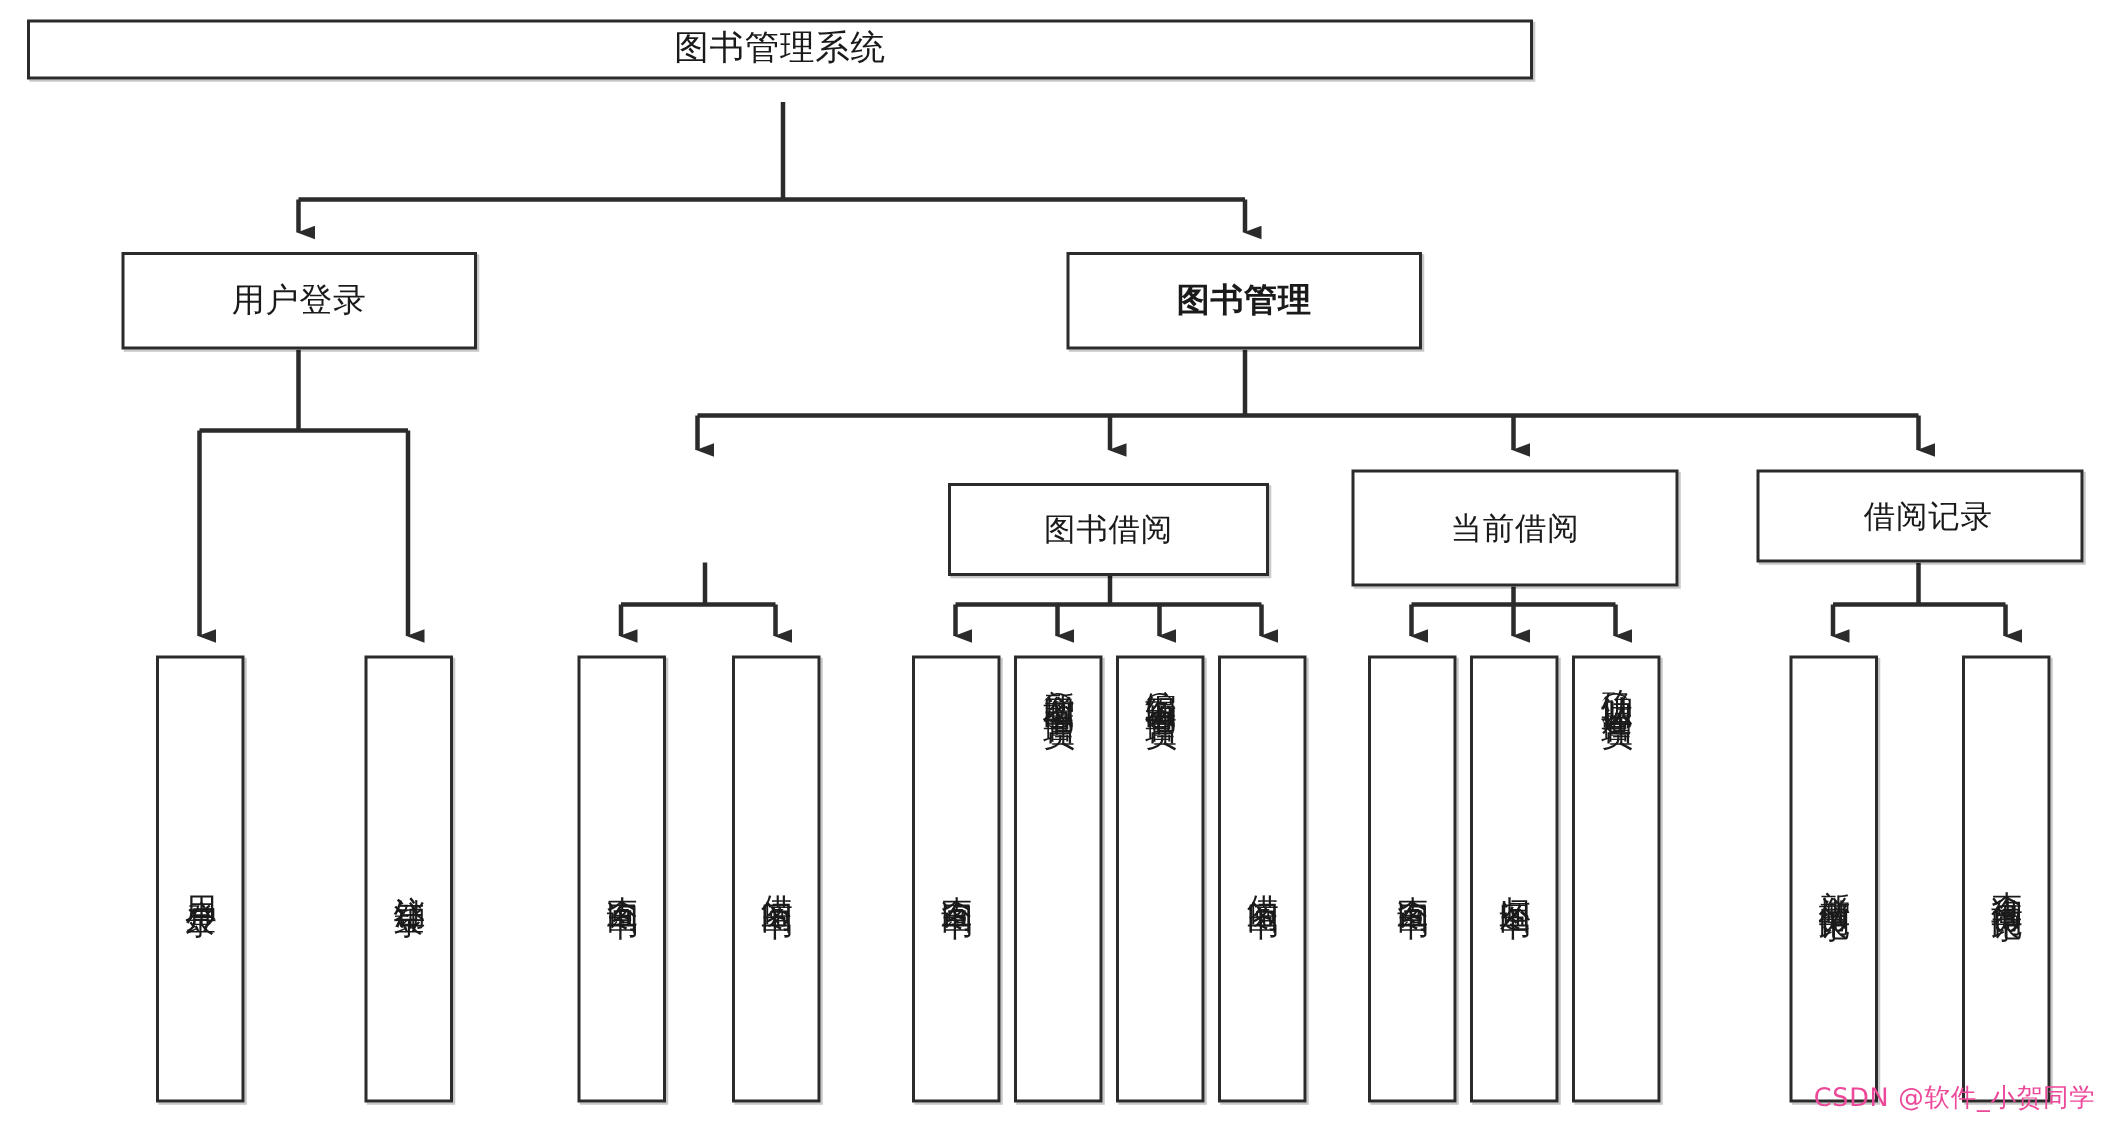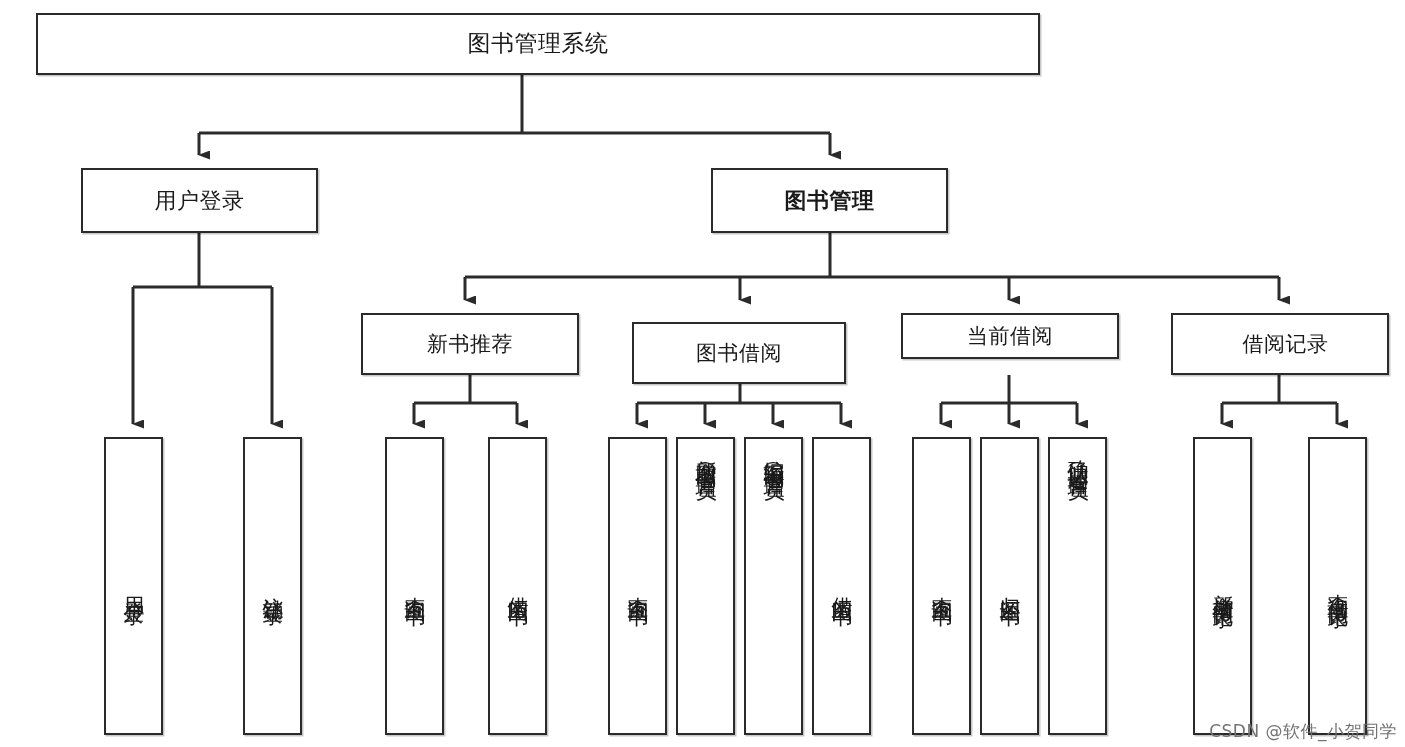--- a/index.html
+++ b/index.html
@@ -55,21 +55,21 @@
     line-height:1;
     white-space:nowrap;
   }
   .node.leaf.centered{ align-items:center; padding-top:0; }
 
   .watermark{
     position:absolute;
     right:8px;
     bottom:4px;
     font-size:17px;
-    color:#737373;
+    color:#ec4899;
     letter-spacing:0.5px;
     white-space:nowrap;
   }
 </style>
 </head>
 <body>
 
 <div id="canvas">
 
   <svg id="edges" viewBox="0 0 1405 747" xmlns="http://www.w3.org/2000/svg">
@@ -115,41 +115,38 @@
       <path d="M1009,403 L1009,424" marker-end="url(#arw)"></path>
       <path d="M1077,403 L1077,424" marker-end="url(#arw)"></path>
 
       <path d="M1279,375 L1279,403"></path>
       <path d="M1222,403 L1337,403"></path>
       <path d="M1222,403 L1222,424" marker-end="url(#arw)"></path>
       <path d="M1337,403 L1337,424" marker-end="url(#arw)"></path>
     </g>
   </svg>
 
-  <div class="node root" style="left:36px; top:13px; width:1004px; height:62px;">
+  <div class="node root" style="left:18px; top:13px; width:1004px; height:40px;">
     <span class="lbl">图书管理系统</span>
   </div>
 
   <div class="node lvl2" style="left:81px; top:168px; width:237px; height:65px;">
     <span class="lbl">用户登录</span>
   </div>
 
   <div class="node lvl2" style="left:711px; top:168px; width:237px; height:65px;font-weight:bold;">
     <span class="lbl">图书管理</span>
   </div>
 
-  <div class="node lvl3" style="left:361px; top:313px; width:218px; height:62px;">
-    <span class="lbl">新书推荐</span>
-  </div>
 
   <div class="node lvl3" style="left:632px; top:322px; width:214px; height:62px;">
     <span class="lbl">图书借阅</span>
   </div>
 
-  <div class="node lvl3" style="left:901px; top:313px; width:218px; height:46px;">
+  <div class="node lvl3" style="left:901px; top:313px; width:218px; height:78px;">
     <span class="lbl">当前借阅</span>
   </div>
 
   <div class="node lvl3" style="left:1171px; top:313px; width:218px; height:62px;padding-left:11px;">
     <span class="lbl">借阅记录</span>
   </div>
 
   <div class="node leaf centered" style="left:104px; top:437px; width:59px; height:298px;">
     <span class="lbl">用户登录</span>
   </div>

